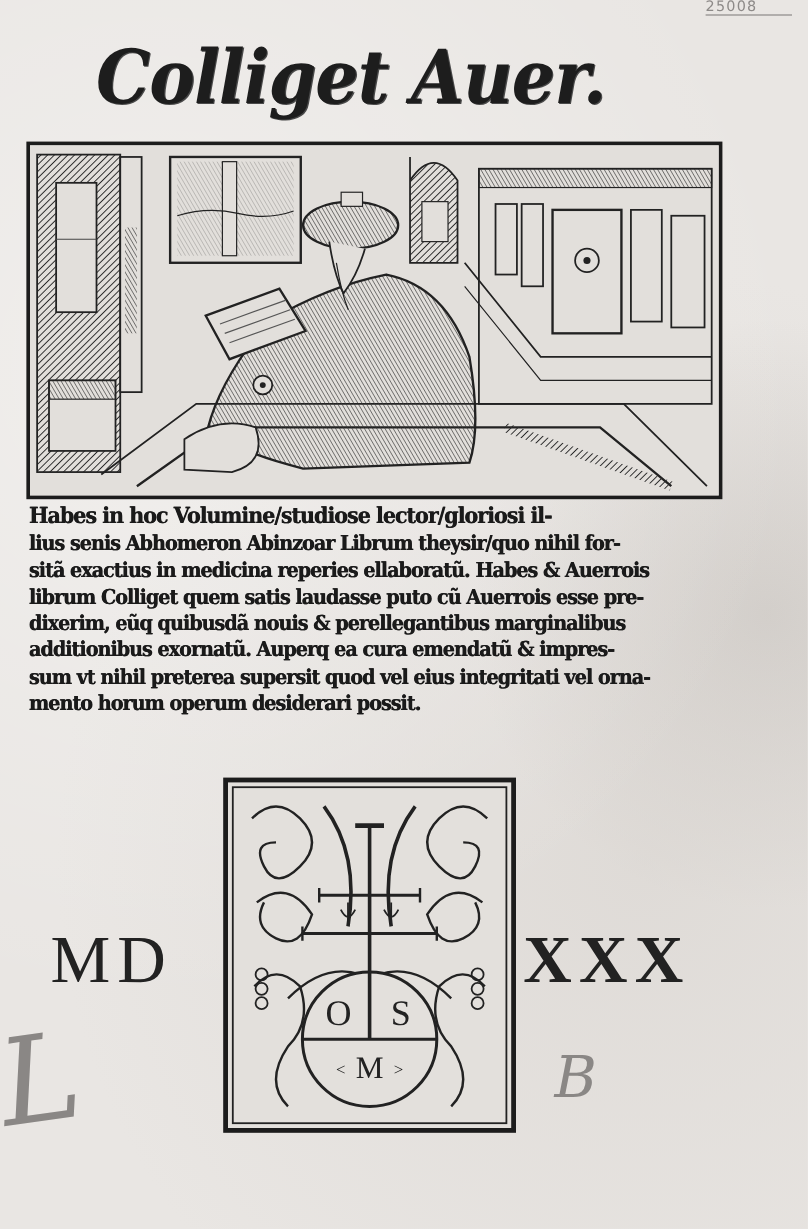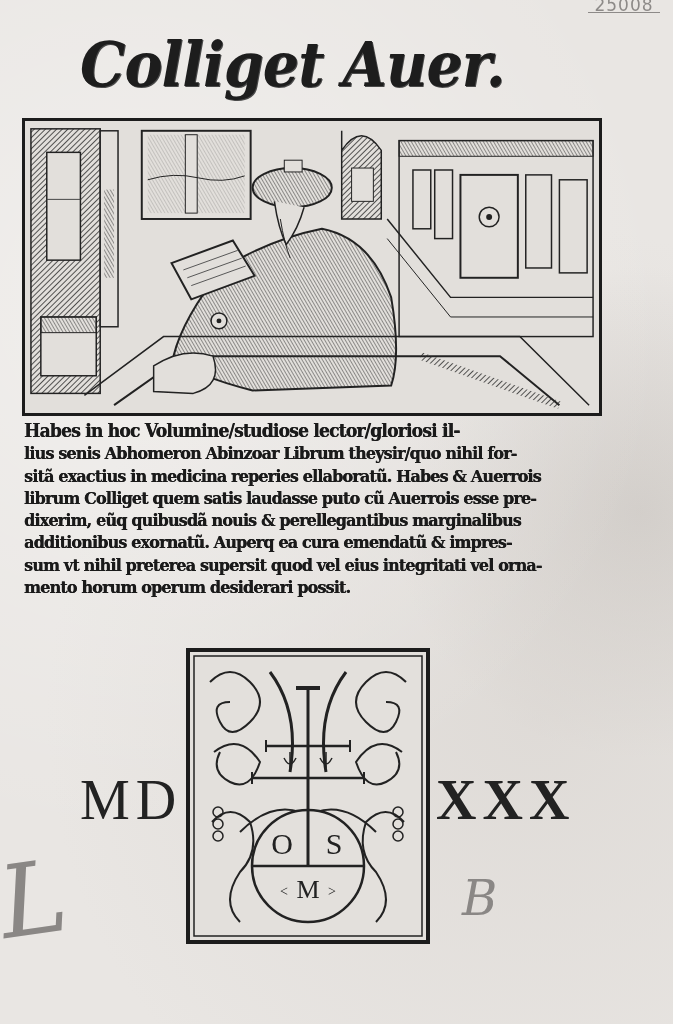--- a/index.html
+++ b/index.html
@@ -8,22 +8,22 @@
     background: #e9e6e3;
     background-image:
       radial-gradient(circle at 20% 30%, rgba(255,255,255,0.35), transparent 60%),
       radial-gradient(circle at 80% 70%, rgba(210,205,200,0.45), transparent 55%),
       radial-gradient(circle at 95% 50%, rgba(190,185,180,0.5), transparent 30%);
     font-family: "DejaVu Serif", serif;
     color: #1e1e1e;
   }
   .shelfmark {
     position: absolute; left: 588px; top: 0px; width: 72px; height: 12px;
-    font-family: "DejaVu Sans", sans-serif; font-size: 17px; color: #8d8a88;
-    letter-spacing: 1px; border-bottom: 1px solid #8d8a88; text-align: center; line-height: 10px;
+    font-family: "DejaVu Sans", sans-serif; font-size: 12px; color: #8d8a88;
+    letter-spacing: 1px; border-bottom: 1px solid #8d8a88; text-align: left; line-height: 10px;
   }
   .title {
     position: absolute; left: 80px; top: 22px; width: 470px; height: 86px;
     font-family: "DejaVu Serif", serif; font-weight: bold; font-style: italic;
     font-size: 62px; line-height: 86px; color: #1d1d1d; text-align: left;
     letter-spacing: -1px; transform: scaleX(0.92); transform-origin: left center;
     text-shadow: 1px 1px 0 #4a4a4a;
   }
   .woodcut {
     position: absolute; left: 22px; top: 118px; width: 580px; height: 298px;
@@ -36,21 +36,21 @@
     font-size: 17.2px; line-height: 22.3px; color: #1a1a1a;
     letter-spacing: -0.9px; transform: scaleX(0.93); transform-origin: left top;
     text-shadow: 0.4px 0 0 #1a1a1a;
   }
   .body-text .line { display: block; white-space: nowrap; }
   .body-text .line.first { font-size: 18.5px; }
   .year-left, .year-right {
     position: absolute; top: 770px; font-family: "Liberation Serif", serif;
     font-size: 56px; line-height: 60px; color: #222; letter-spacing: 6px;
   }
-  .year-left { left: 42px; margin-left: 38px; }
+  .year-left { left: 42px; }
   .year-right { left: 436px; font-weight: bold; }
   .mark {
     position: absolute; left: 186px; top: 648px; width: 244px; height: 296px;
     border: 4px solid #1c1c1c; box-sizing: border-box; background: #e3e0dc;
   }
   .mark svg { width: 100%; height: 100%; display: block; }
   .sig {
     position: absolute; font-family: "DejaVu Serif", serif; font-style: italic; color: #8a8785;
   }
   .sig-l { left: 0px; top: 850px; font-size: 100px; line-height: 100px; transform: rotate(-8deg); }

